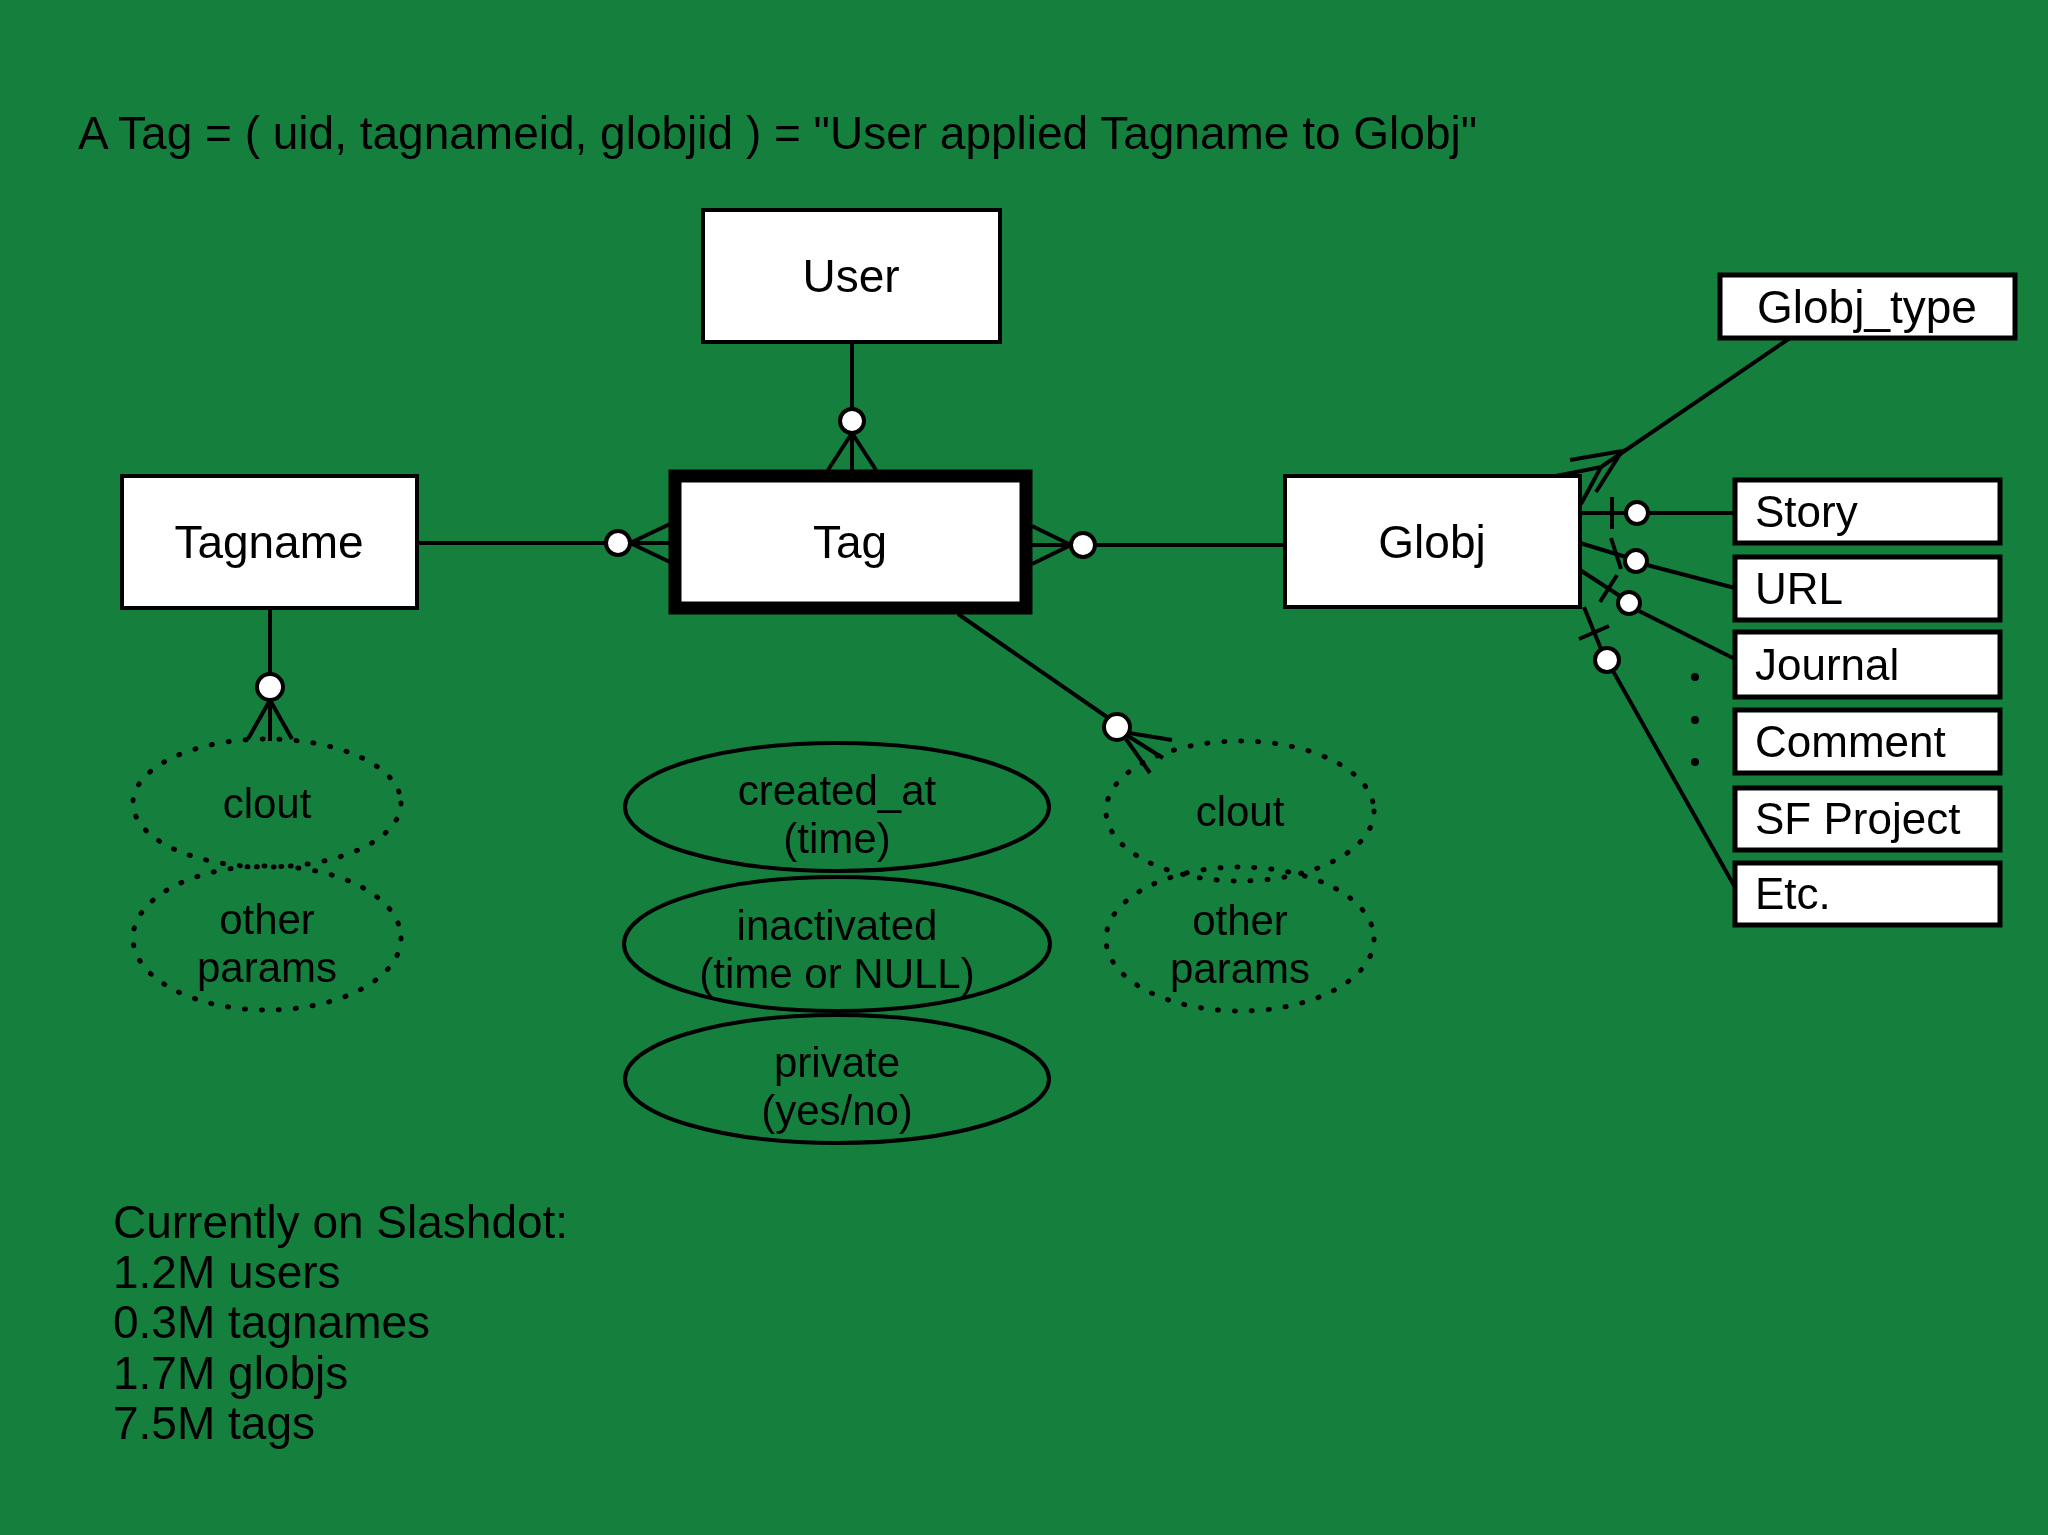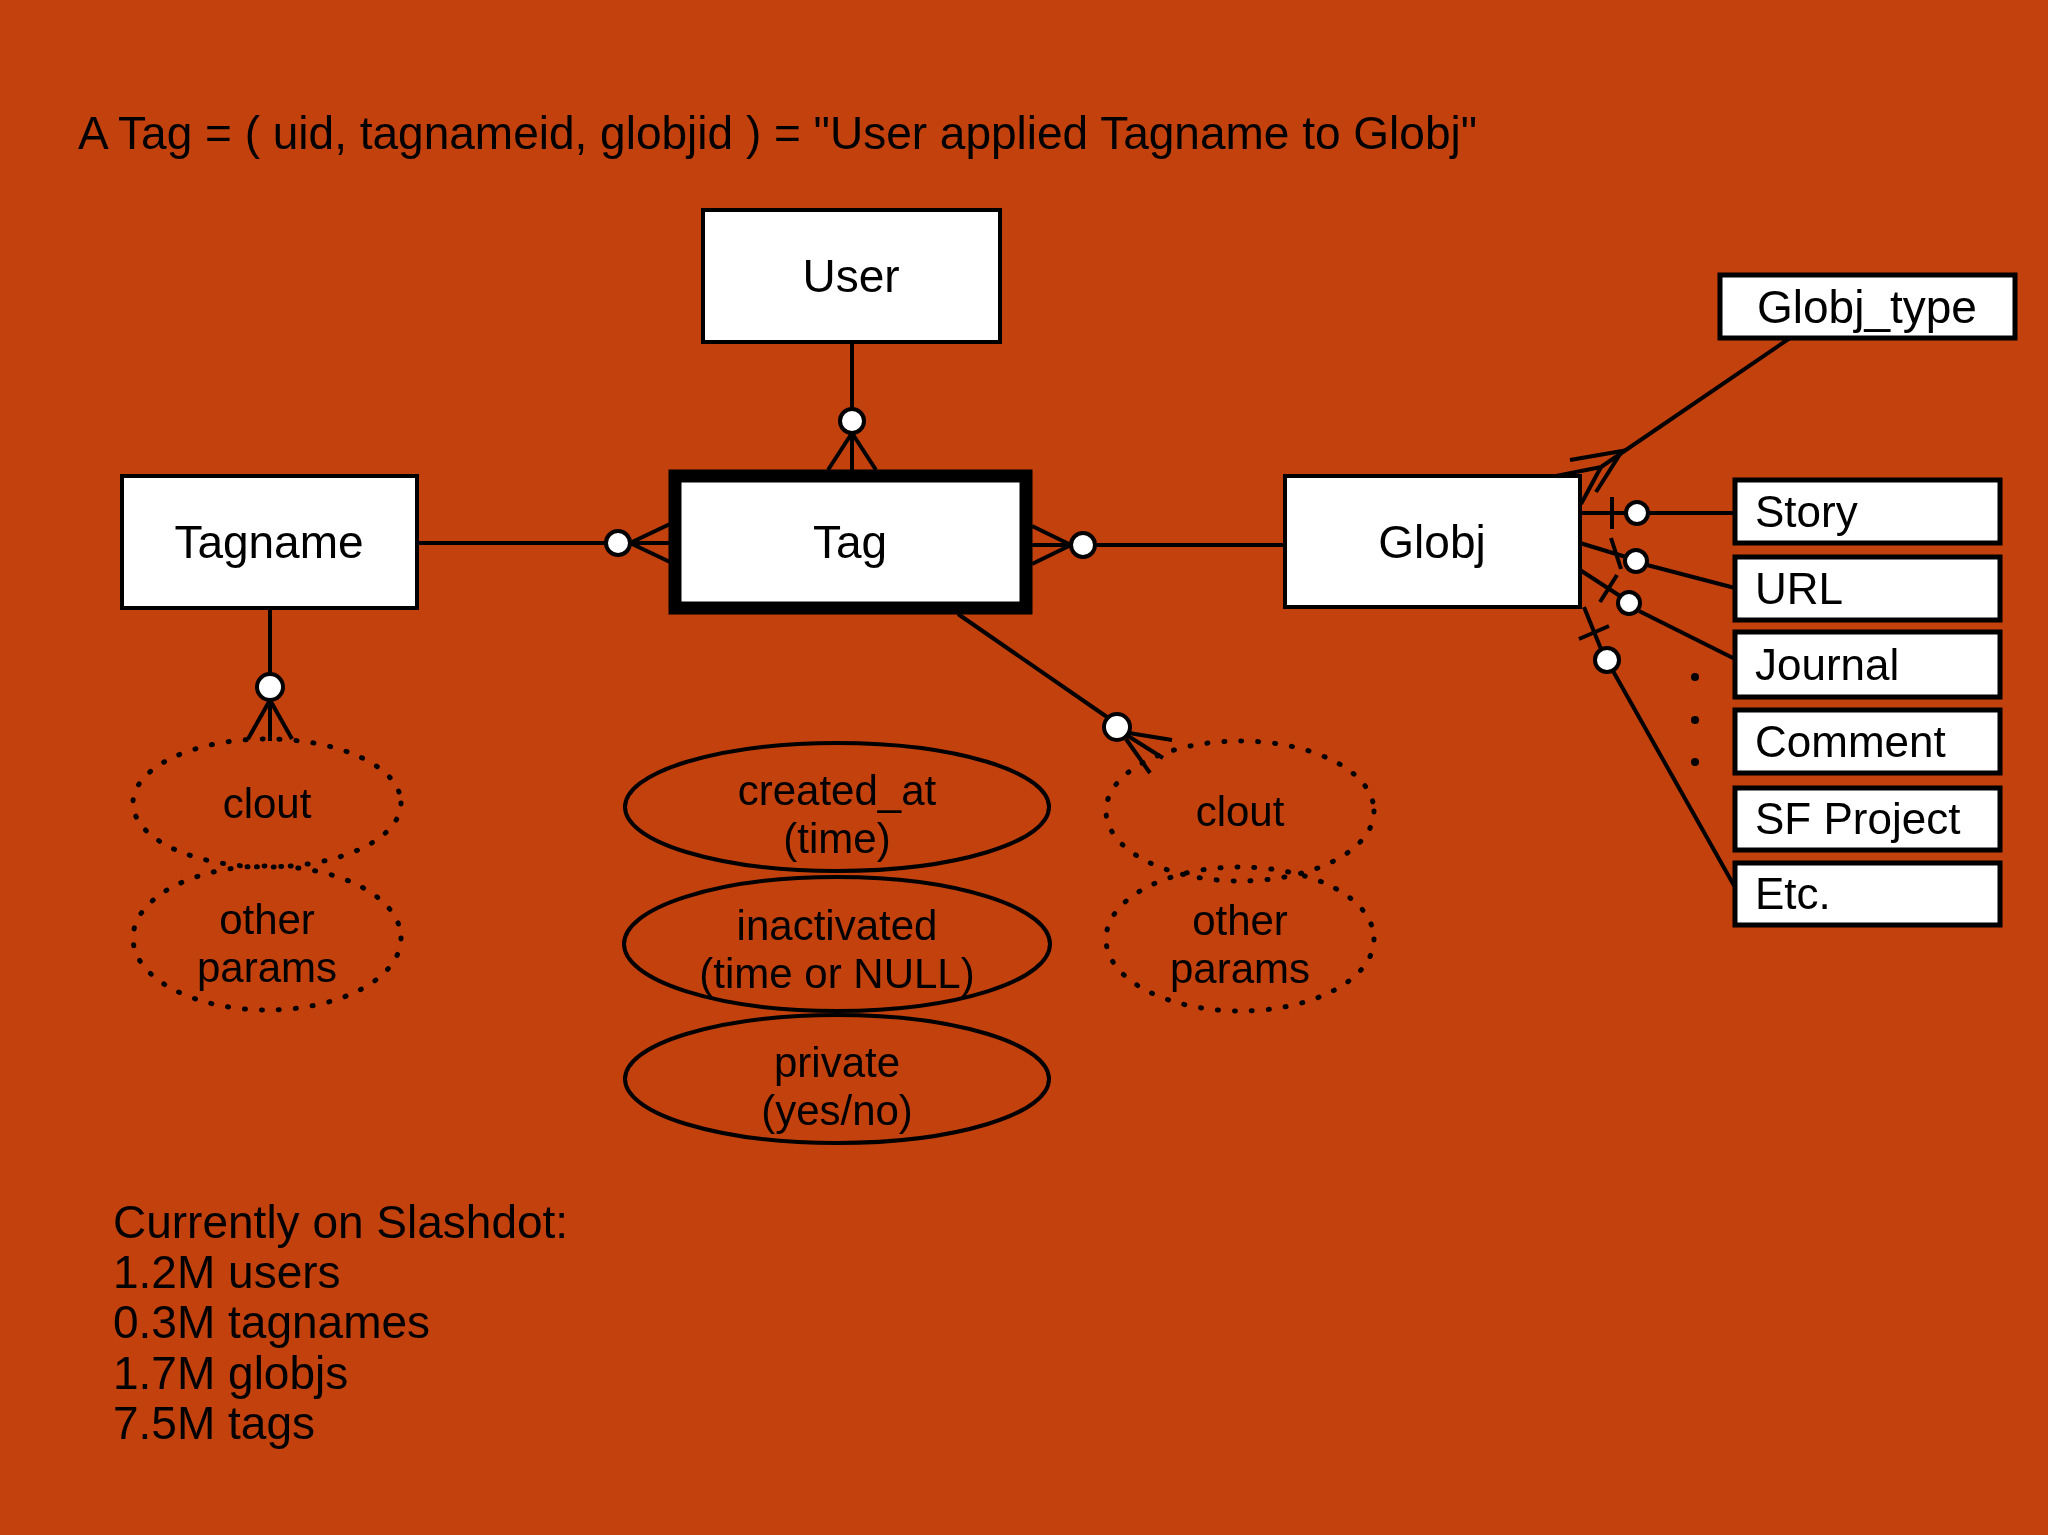--- a/index.html
+++ b/index.html
@@ -1,16 +1,16 @@
 <!DOCTYPE html>
 <html><head>
 <meta charset="utf-8">
 <style>
   html,body{margin:0;padding:0;background:#ffffff;}
-  .stage{position:relative;width:2048px;height:1535px;background:#c2410c;overflow:hidden;}
+  .stage{position:relative;width:2048px;height:1535px;background:#15803d;overflow:hidden;}
   svg{position:absolute;left:0;top:0;}
   text{font-family:"Liberation Sans","DejaVu Sans",sans-serif;fill:#000;}
   .ent{font-size:46px;}
   .typ{font-size:44px;}
   .att{font-size:42px;}
   .ttl{font-size:46px;}
   .sts{font-size:46px;}
   .box{fill:#ffffff;stroke:#000;stroke-width:4;}
   .boxthin{fill:#ffffff;stroke:#000;stroke-width:5;}
   .boxbold{fill:#ffffff;stroke:#000;stroke-width:13;}

